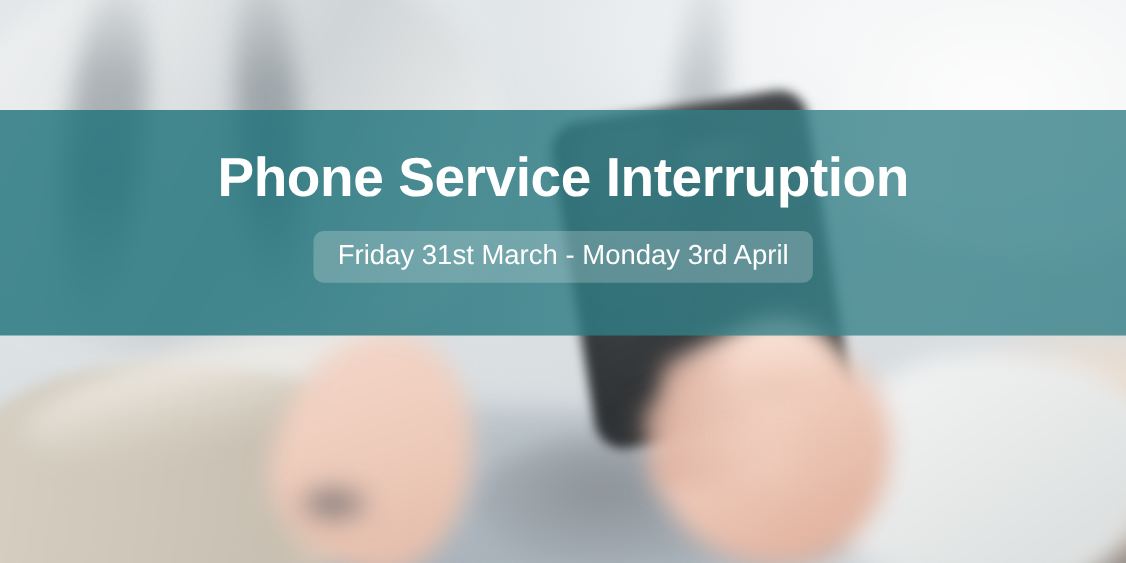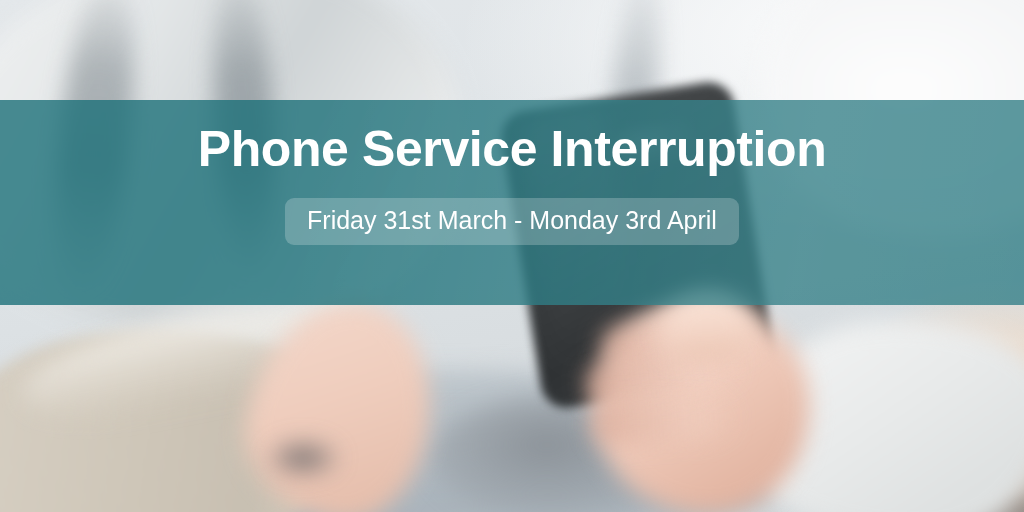--- a/index.html
+++ b/index.html
@@ -223,21 +223,21 @@
         rgba(255,255,255,0.07) 55%,
         rgba(255,255,255,0.12) 78%,
         rgba(255,255,255,0.10) 100%);
     pointer-events: none;
   }
 
   .band-title {
     position: relative;
     z-index: 2;
     margin: 0;
-    padding-top: 24px;
+    padding-top: 36px;
     color: #ffffff;
     font-family: "Liberation Sans", sans-serif;
     font-size: 50px;
     font-weight: bold;
     letter-spacing: -0.4px;
     line-height: 1;
     text-align: center;
     white-space: nowrap;
   }
 

